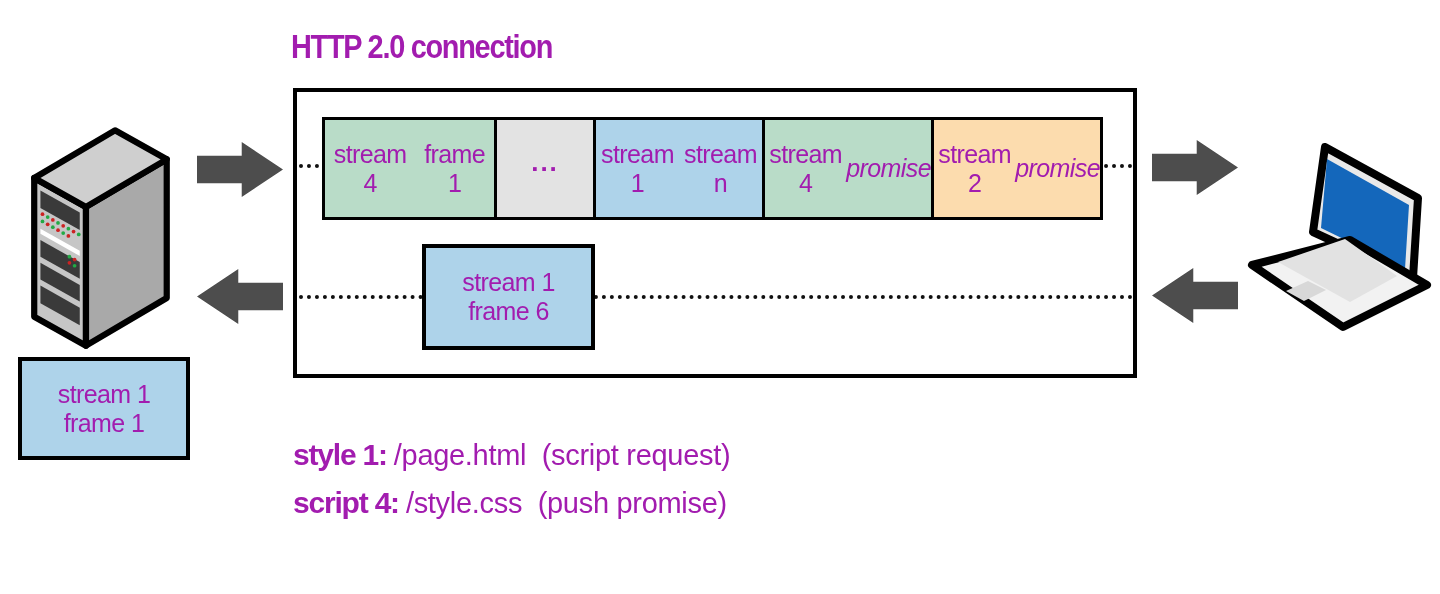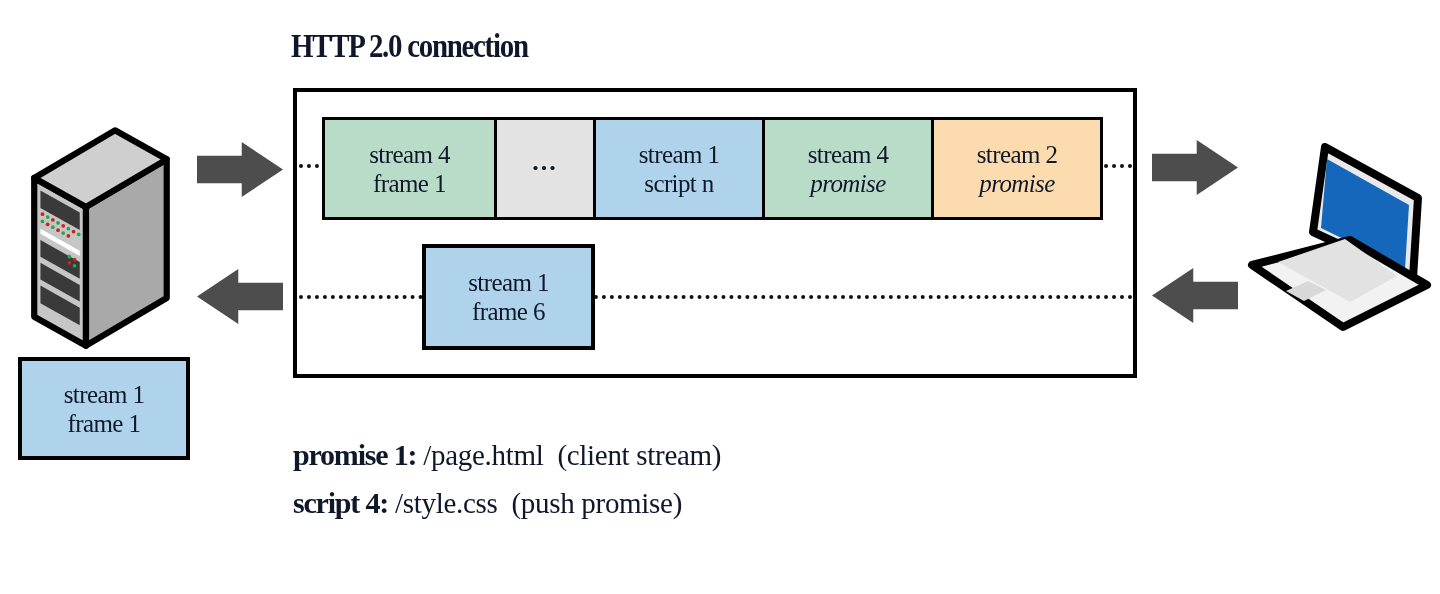--- a/index.html
+++ b/index.html
@@ -1,39 +1,39 @@
 <!DOCTYPE html>
 <html><head>
 <meta charset="utf-8">
 <style>
   html,body { margin:0; padding:0; background:#ffffff; }
   .canvas {
     position:relative; width:1440px; height:544px; background:#ffffff;
-    overflow:hidden; font-family:Liberation Serif, serif; color:#0f172a;
+    overflow:hidden; font-family:Liberation Sans, sans-serif; color:#a21caf;
   }
   .abs { position:absolute; }
 
   .title {
     left:291px; top:27px; font-size:34px; font-weight:bold; letter-spacing:-1.5px;
     transform:scaleX(0.85); transform-origin:0 50%; white-space:nowrap;
   }
 
   .conn-box {
     left:293px; top:88px; width:844px; height:290px;
     border:4px solid #000; box-sizing:border-box; background:#fff; z-index:0;
   }
 
   .dotted { height:0; border-top:4px dotted #111; z-index:1; }
   .dot-top    { left:299px; top:164px; width:834px; }
   .dot-bottom { left:299px; top:295px; width:834px; }
 
   .frames { left:322px; top:117px; height:103px; display:flex; z-index:2; }
   .frame {
     box-sizing:border-box; border:3px solid #000; margin-left:-3px; height:103px;
-    display:flex; flex-direction:column; justify-content:center; align-items:center;
+    display:flex; flex-direction:row; justify-content:center; align-items:center;
     font-size:25px; line-height:1.16; letter-spacing:-0.6px; text-align:center;
   }
   .frame:first-child { margin-left:0; }
   .fw1{width:175px} .fw2{width:102px} .fw3{width:172px}
   .f-green { background:#b9dcc8; }
   .f-gray  { background:#e3e3e3; }
   .f-blue  { background:#aed3ea; }
   .f-orange{ background:#fcdcae;text-align:center; }
   .italic { font-style:italic; }
   .dots { font-weight:bold; font-size:26px; letter-spacing:2px; transform:translateY(-6px); }
@@ -81,21 +81,21 @@
   <div class="abs frames">
     <div class="frame fw1 f-green">
       <span>stream 4</span>
       <span>frame 1</span>
     </div>
     <div class="frame fw2 f-gray">
       <span class="dots">...</span>
     </div>
     <div class="frame fw3 f-blue">
       <span>stream 1</span>
-      <span>script n</span>
+      <span>stream n</span>
     </div>
     <div class="frame fw3 f-green">
       <span>stream 4</span>
       <span class="italic">promise</span>
     </div>
     <div class="frame fw3 f-orange">
       <span>stream 2</span>
       <span class="italic">promise</span>
     </div>
   </div>
@@ -155,20 +155,20 @@
     <polygon points="79,9 172,60 167,140 67,94" fill="#e9e9e9" stroke="#000" stroke-width="8" stroke-linejoin="round"></polygon>
     <polygon points="81,21 163,67 159,131 75,90" fill="#1467bb"></polygon>
 
     <polygon points="6,127 104,102 181,147 97,189" fill="#f2f2f2" stroke="#000" stroke-width="8" stroke-linejoin="round"></polygon>
     <polygon points="32,124 99,101 151,138 104,164" fill="#e2e2e2"></polygon>
     <polygon points="40,153 62,143 80,152 58,163" fill="#d8d8d8"></polygon>
   </svg>
 
   <div class="abs legend">
     <div class="legend-line">
-      <span class="legend-label">promise 1:</span><span class="legend-text">/page.html  (client stream)</span>
+      <span class="legend-label">style 1:</span><span class="legend-text">/page.html  (script request)</span>
     </div>
     <div class="legend-line">
       <span class="legend-label">script 4:</span><span class="legend-text">/style.css  (push promise)</span>
     </div>
   </div>
 
 </div>
 
 </body></html>

